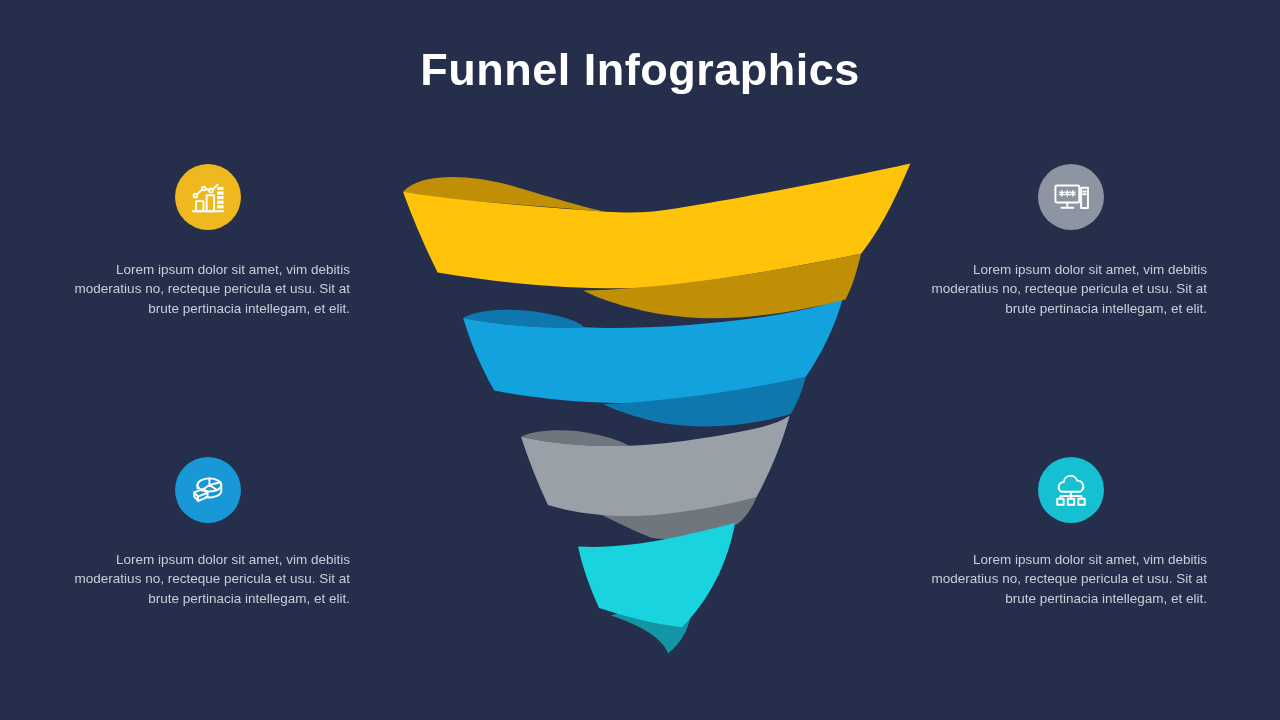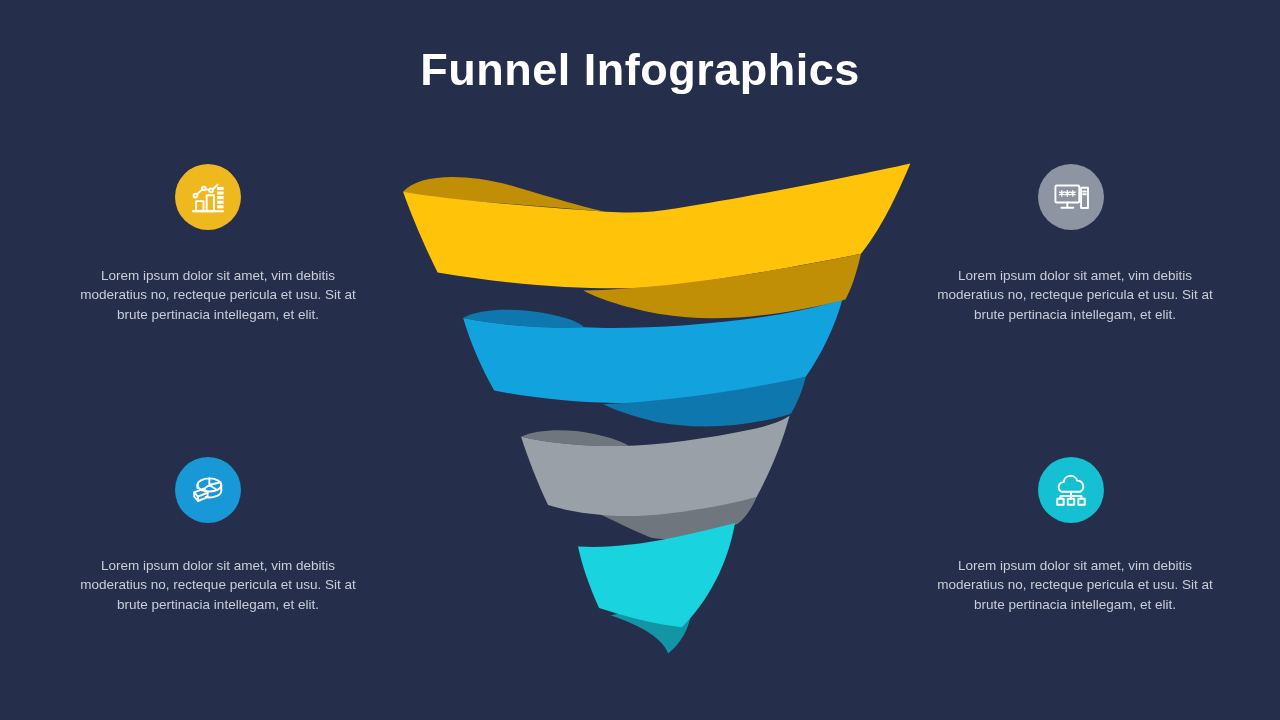--- a/index.html
+++ b/index.html
@@ -23,21 +23,21 @@
     display:flex;align-items:center;justify-content:center;
   }
   .icon-circle svg{
     width:44px;height:44px;
     fill:none;stroke:#ffffff;stroke-width:2.1;
     stroke-linecap:round;stroke-linejoin:round;
   }
   .corner-text{
     position:absolute;width:276px;
     font-size:13.5px;line-height:19.3px;
-    text-align:center;margin:10px;
+    text-align:right;margin:4px;
   }
   .pos-icon-tl{left:175px;top:164px;}
   .pos-icon-tr{left:1038px;top:164px;}
   .pos-icon-bl{left:175px;top:457px;}
   .pos-icon-br{left:1038px;top:457px;}
   .pos-text-tl{left:70px;top:256px;}
   .pos-text-tr{left:927px;top:256px;}
   .pos-text-bl{left:70px;top:546px;}
   .pos-text-br{left:927px;top:546px;}
 </style>

